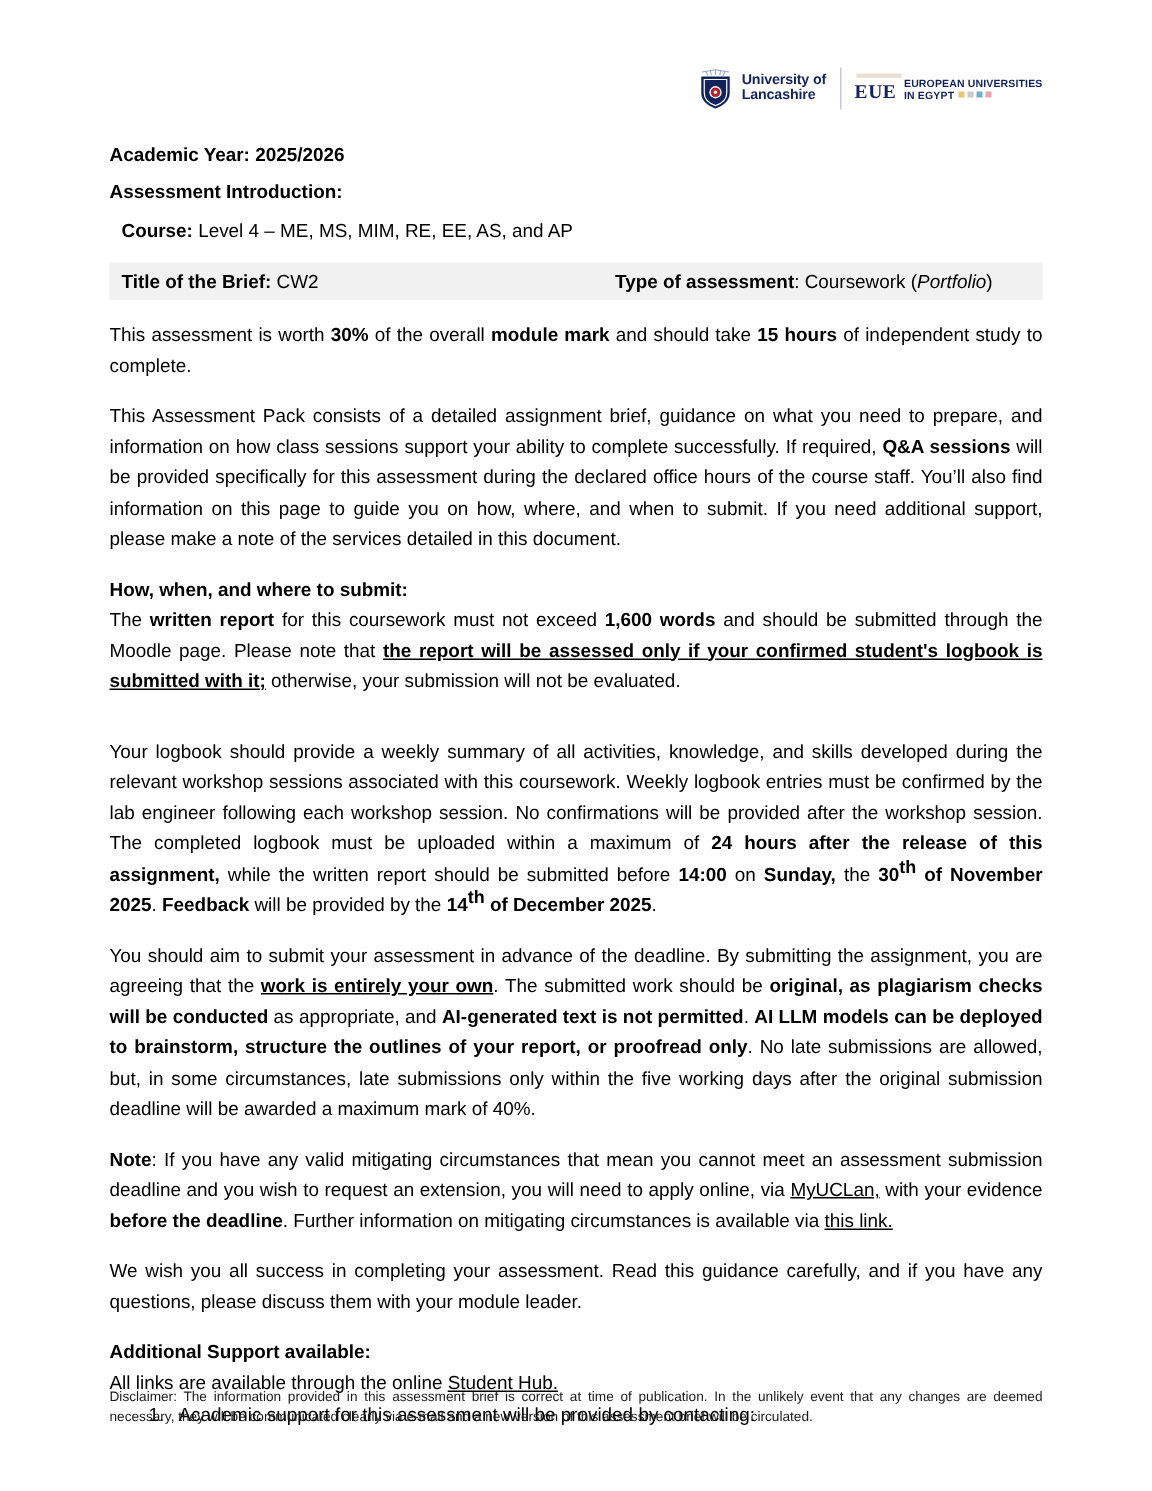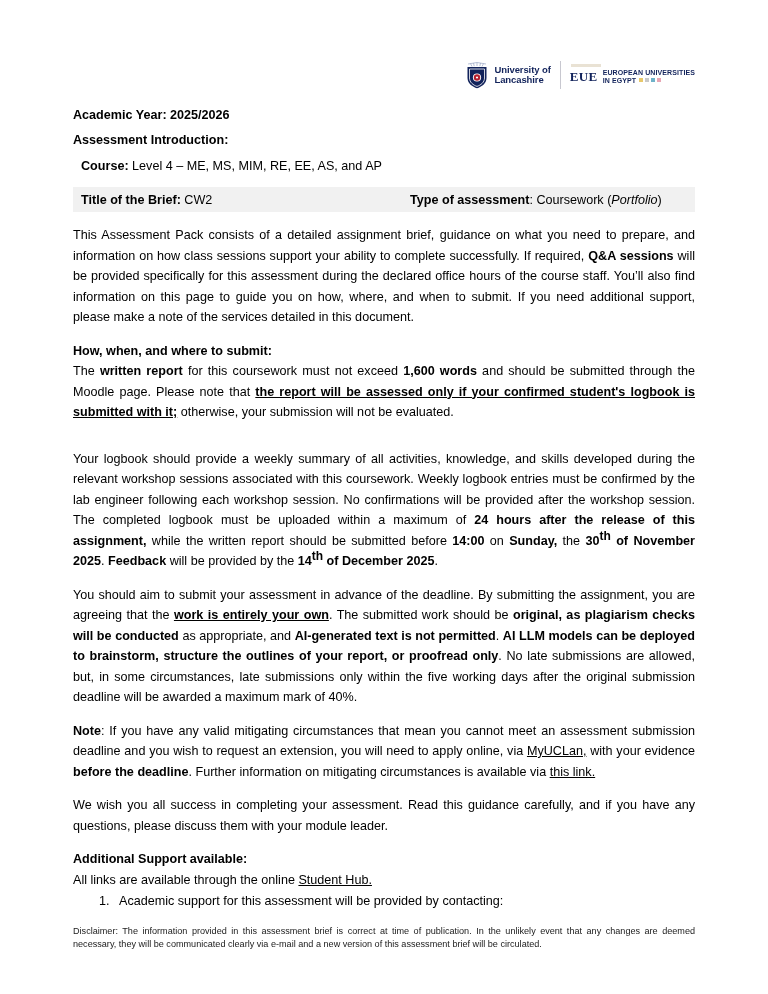--- a/index.html
+++ b/index.html
@@ -18,21 +18,21 @@
     position: relative;
     width: 768px;
     height: 994px;
     box-sizing: border-box;
     overflow: hidden;
   }
 
   
   .header-logos {
     position: absolute;
-    top: 58px;
+    top: 42px;
     right: 73px;
     display: flex;
     align-items: center;
     gap: 9px;
     height: 34px;
   }
   .uclan-logo {
     display: flex;
     align-items: center;
     gap: 5px;
@@ -96,21 +96,21 @@
     gap: 2px;
     margin-left: 3px;
     vertical-align: 1px;
   }
   .sw { width: 4px; height: 4px; display: inline-block; }
 
   
   .doc {
     position: absolute;
     left: 73px;
-    top: 104px;
+    top: 92px;
     width: 622px;
   }
   .line-head {
     font-size: 12.6px;
     font-weight: 700;
     line-height: 22px;
     margin: 0 0 3px 0;
   }
   .indent-row {
     display: flex;
@@ -256,20 +256,21 @@
         <div class="band-item">
           <b>Title of the Brief:</b>
           <span>CW2</span>
         </div>
       </div>
       <div class="band-right">
         <div class="band-item"><b>Type of assessment</b><span>: Coursework (</span><i>Portfolio</i><span>)</span></div>
       </div>
     </div>
 
+    <p class="body"><span>This assessment is worth </span><b>30%</b><span> of the overall </span><b>module mark</b><span> and should take </span><b>15 hours</b><span> of independent study to complete.</span></p>
 
     <p class="body"><span>This Assessment Pack consists of a detailed assignment brief, guidance on what you need to prepare, and information on how class sessions support your ability to complete successfully. If required, </span><b>Q&amp;A sessions</b><span> will be provided specifically for this assessment during the declared office hours of the course staff. You’ll also find information on this page to guide you on how, where, and when to submit. If you need additional support, please make a note of the services detailed in this document.</span></p>
 
     <p class="subhead">How, when, and where to submit:</p>
 
     <p class="body tight" style="margin-top:0"><span>The </span><b>written report</b><span> for this coursework must not exceed </span><b>1,600 words</b><span> and should be submitted through the Moodle page. Please note that </span><span class="bu">the report will be assessed only if your confirmed student's logbook is submitted with it;</span><span> otherwise, your submission will not be evaluated.</span></p>
 
     <p class="body" style="margin-top:26px"><span>Your logbook should provide a weekly summary of all activities, knowledge, and skills developed during the relevant workshop sessions associated with this coursework. Weekly logbook entries must be confirmed by the lab engineer following each workshop session. No confirmations will be provided after the workshop session. The completed logbook must be uploaded within a maximum of </span><b>24 hours after the release of this assignment,</b><span> while the written report should be submitted before </span><b>14:00</b><span> on </span><b>Sunday,</b><span> the </span><b><span>30</span><sup>th</sup><span> of November 2025</span></b><span>. </span><b>Feedback</b><span> will be provided by the </span><b><span>14</span><sup>th</sup><span> of December 2025</span></b><span>.</span></p>
 
     <p class="body"><span>You should aim to submit your assessment in advance of the deadline. By submitting the assignment, you are agreeing that the </span><span class="bu">work is entirely your own</span><span>. The submitted work should be </span><b>original, as plagiarism checks will be conducted</b><span> as appropriate, and </span><b>AI-generated text is not permitted</b><span>. </span><b>AI LLM models can be deployed to brainstorm, structure the outlines of your report, or proofread only</b><span>. No late submissions are allowed, but, in some circumstances, late submissions only within the five working days after the original submission deadline will be awarded a maximum mark of 40%.</span></p>

